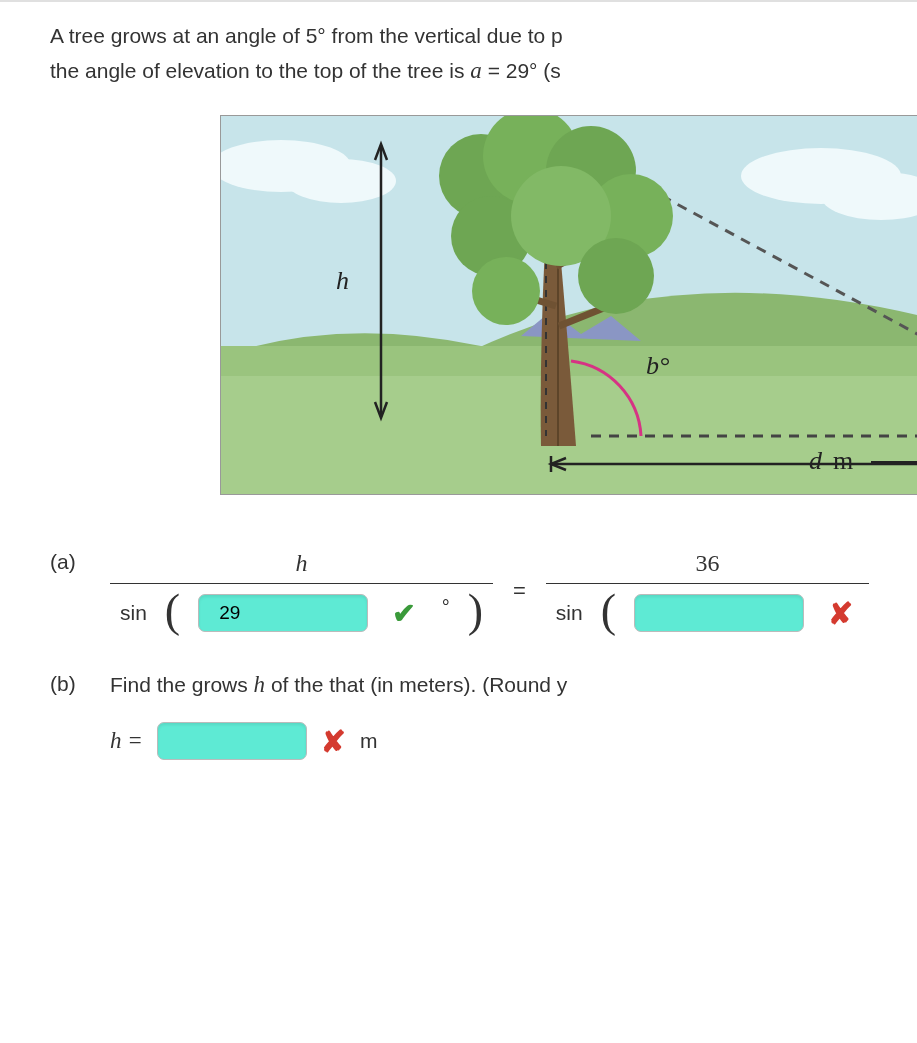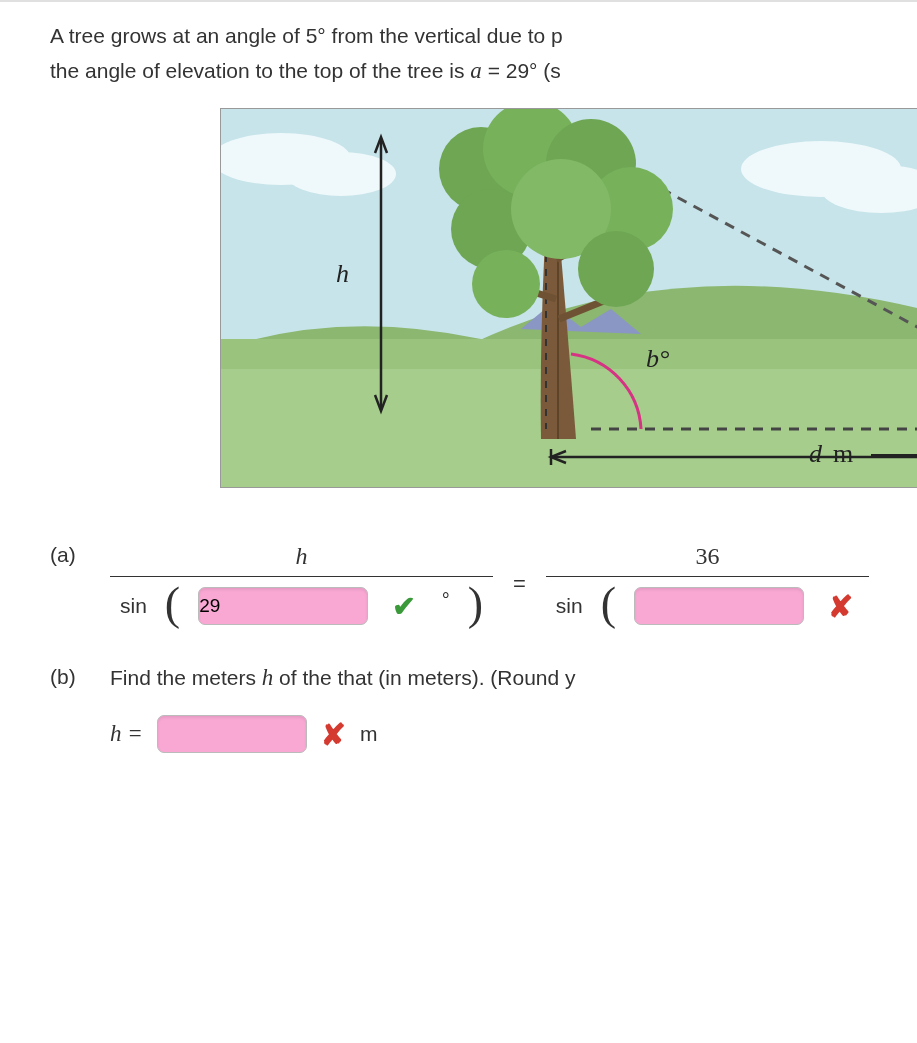--- a/index.html
+++ b/index.html
@@ -13,21 +13,21 @@
     width: 917px;
     overflow: hidden;
   }
   .page {
     padding: 18px 0 40px 50px;
     border-top: 2px solid #e0e0e0;
     background: #fff;
   }
   .problem-text {
     line-height: 1.55;
-    margin-bottom: 20px;
+    margin-bottom: 27px;
     white-space: nowrap;
   }
   .italic { font-style: italic; font-family: "Times New Roman", serif; font-size: 23px; }
   .figure-wrap {
     text-align: left;
     padding-left: 170px;
     margin-bottom: 50px;
   }
   .figure {
     display: inline-block;
@@ -93,23 +93,23 @@
     line-height: 0.8;
     font-weight: 300;
     position: relative;
     top: -2px;
   }
   input.ans {
     width: 170px;
     height: 38px;
     border: 1px solid #bbb;
     border-radius: 7px;
-    background: #f9a8d4;
+    background: #5eead4;
     font-size: 19px;
-    padding: 0 0;
+    padding: 0 20px;
     box-shadow: inset 0 2px 3px rgba(0,0,0,0.08);
   }
   input.ans.small { width: 150px; }
   .chk { color: #3a9a3a; font-size: 28px; font-weight: bold; margin: 0 6px; }
   .cross { color: #d43a2f; font-size: 30px; font-weight: bold; margin: 0 6px; }
   .deg-mark { font-size: 20px; position: relative; top: -6px; margin-left: 2px; }
   .eq-sign { font-size: 22px; margin: 0 18px; }
   .hline {
     display: flex;
     align-items: center;
@@ -218,21 +218,21 @@
         </span>
 
       </div>
     </div>
   </div>
 
   <div class="part">
     <div class="part-label">(b)</div>
     <div class="part-body">
       <div class="prompt">
-        <span>Find the meters </span><span class="italic">h</span><span> of the that (in meters). (Round y</span>
+        <span>Find the grows </span><span class="italic">h</span><span> of the that (in meters). (Round y</span>
       </div>
       <div class="hline">
         <span class="italic" style="margin-right:6px;">h =</span>
         <input class="ans small" type="text" value="" style="">
         <span class="cross">✘</span>
         <span>m</span>
       </div>
     </div>
   </div>
 

